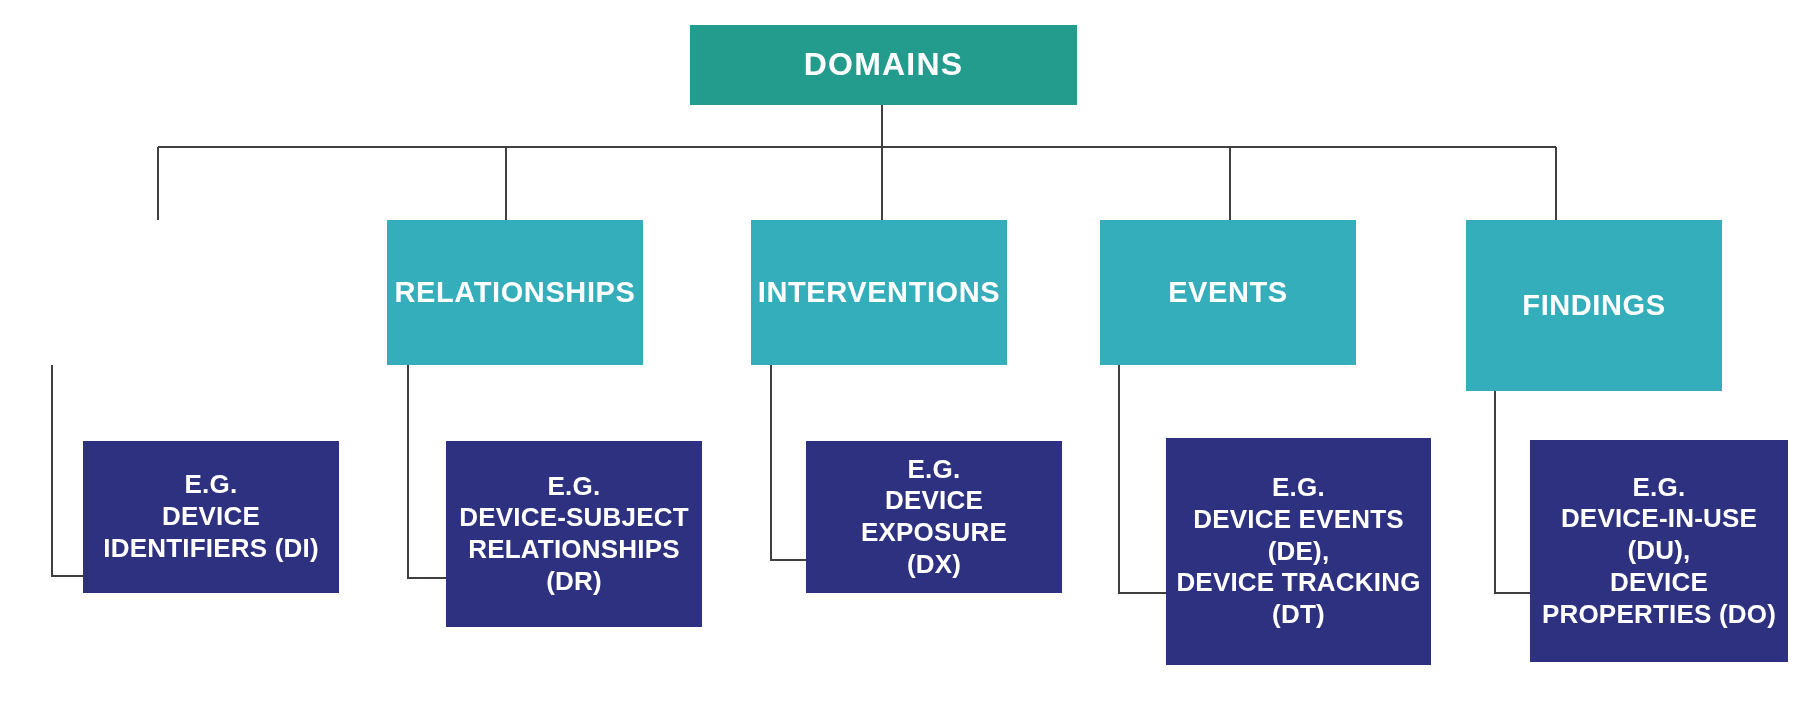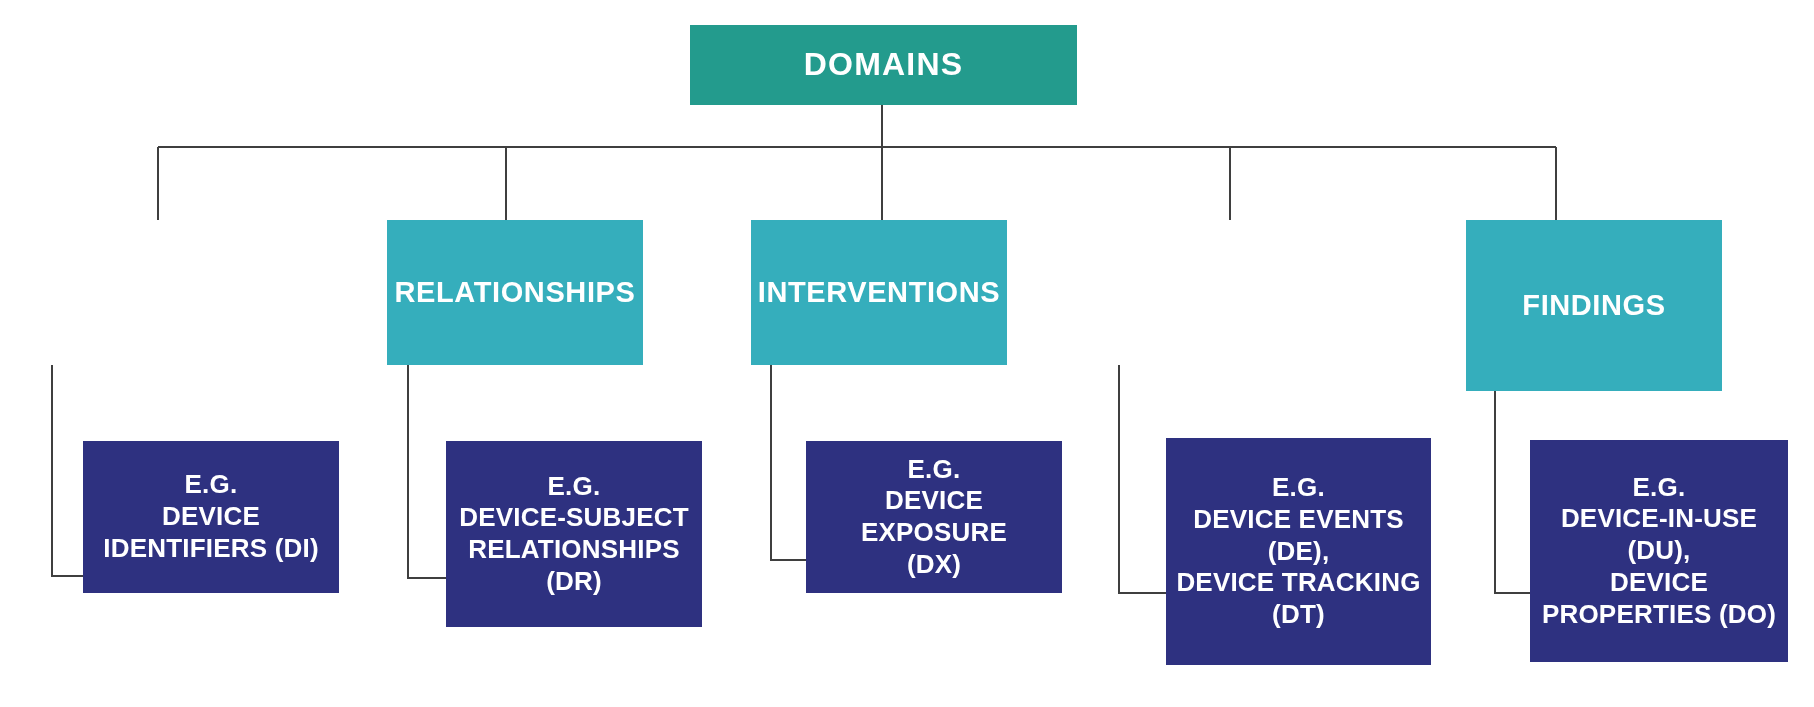--- a/index.html
+++ b/index.html
@@ -60,20 +60,23 @@
 
 
   <div class="node cat" style="left:387px;top:220px;width:256px;height:145px;">
     <span>RELATIONSHIPS</span>
   </div>
 
   <div class="node cat" style="left:751px;top:220px;width:256px;height:145px;">
     <span>INTERVENTIONS</span>
   </div>
 
+  <div class="node cat" style="left:1100px;top:220px;width:256px;height:145px;">
+    <span>EVENTS</span>
+  </div>
 
   <div class="node cat" style="left:1466px;top:220px;width:256px;height:171px;">
     <span>FINDINGS</span>
   </div>
 
   <div class="node leaf" style="left:83px;top:441px;width:256px;height:152px;">
     <span>E.G.
 DEVICE
 IDENTIFIERS (DI)</span>
   </div>

